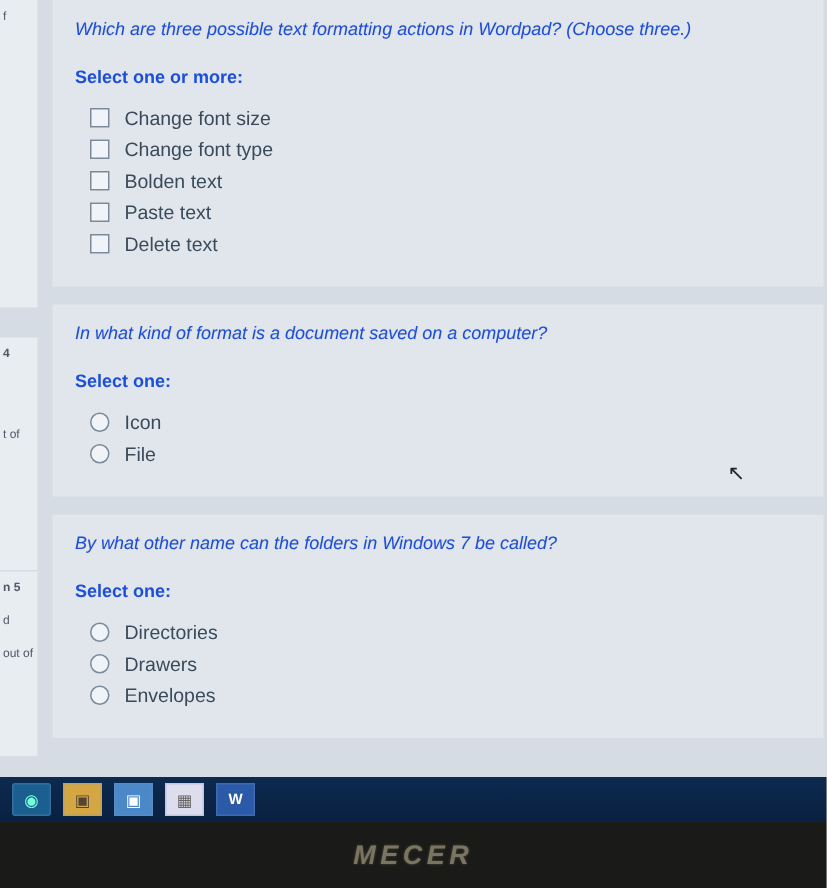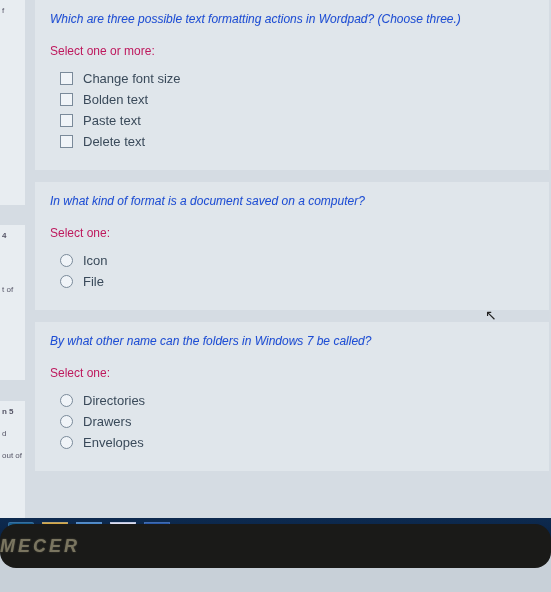--- a/index.html
+++ b/index.html
@@ -28,34 +28,35 @@
       position: absolute;
       left: 0;
       width: 25px;
       background: #e8edf1;
       font-size: 9px;
       color: #445;
       padding: 4px 2px;
     }
     .q-sidebar.q3 { top: 0; height: 205px; }
     .q-sidebar.q4 { top: 225px; height: 155px; }
-    .q-sidebar.q5 { top: 401px; height: 123px; }
+    .q-sidebar.q5 { top: 381px; height: 123px; }
     .sidebar-text { font-size: 8px; line-height: 14px; color: #556; }
     .q-text {
       color: #1d4ed8;
       font-size: 12px;
       font-weight: 500;
       margin-bottom: 18px;
       text-shadow: 0 0 1px rgba(0,0,0,0.1);
       font-style: italic;
     }
     .select-label {
-      color: #be185d;
+      color: #1d4ed8;
       font-size: 12px;
       margin-bottom: 10px;
+      font-weight: bold;
     }
     .option-row {
       display: flex;
       align-items: center;
       padding: 3px 0 3px 10px;
     }
     .checkbox-ctl, .radio-ctl {
       width: 13px;
       height: 13px;
       border: 1px solid #7a8a9a;
@@ -98,29 +99,28 @@
       justify-content: center;
       font-size: 11px;
     }
     .tb-icon.browser { background: #1a5f8f; color:#7fd; border-radius:2px; }
     .tb-icon.folder { background: #d4a744; color:#543; }
     .tb-icon.folder2 { background: #4a88c8; color:#fff; }
     .tb-icon.calc { background: #dde; color:#666; }
     .tb-icon.word { background: #2a5aa8; color:#fff; font-weight:bold; font-size:10px; }
     .bezel {
       position: absolute;
-      top: 524px;
+      top: 548px;
       left: 0;
       width: 100%;
       height: 44px;
       background: #1a1a18;
       display: flex;
       align-items: center;
-      justify-content: flex-start;
-      border-radius: 16px;
+      justify-content: center;
     }
     .brand {
       font-family: Arial, sans-serif;
       font-weight: bold;
       font-size: 18px;
       letter-spacing: 3px;
       font-style: italic;
       color: #7a7560;
       text-shadow: 0 0 2px rgba(200,190,150,0.3);
     }
@@ -145,20 +145,24 @@
 
   <div class="question-panel">
     <div class="q-text">Which are three possible text formatting actions in Wordpad? (Choose three.)</div>
     <div class="select-label">Select one or more:</div>
     <div class="option-row">
       <div class="checkbox-ctl"></div>
       <div class="option-label">Change font size</div>
     </div>
     <div class="option-row">
       <div class="checkbox-ctl"></div>
+      <div class="option-label">Change font type</div>
+    </div>
+    <div class="option-row">
+      <div class="checkbox-ctl"></div>
       <div class="option-label">Bolden text</div>
     </div>
     <div class="option-row">
       <div class="checkbox-ctl"></div>
       <div class="option-label">Paste text</div>
     </div>
     <div class="option-row">
       <div class="checkbox-ctl"></div>
       <div class="option-label">Delete text</div>
     </div>

